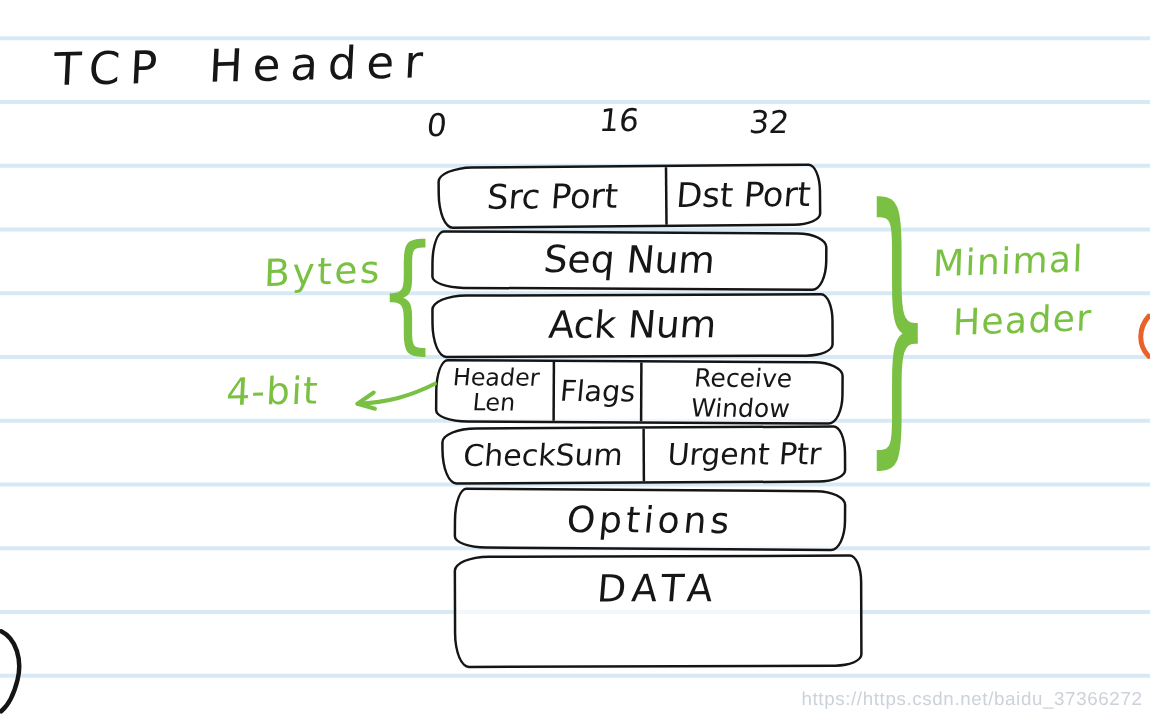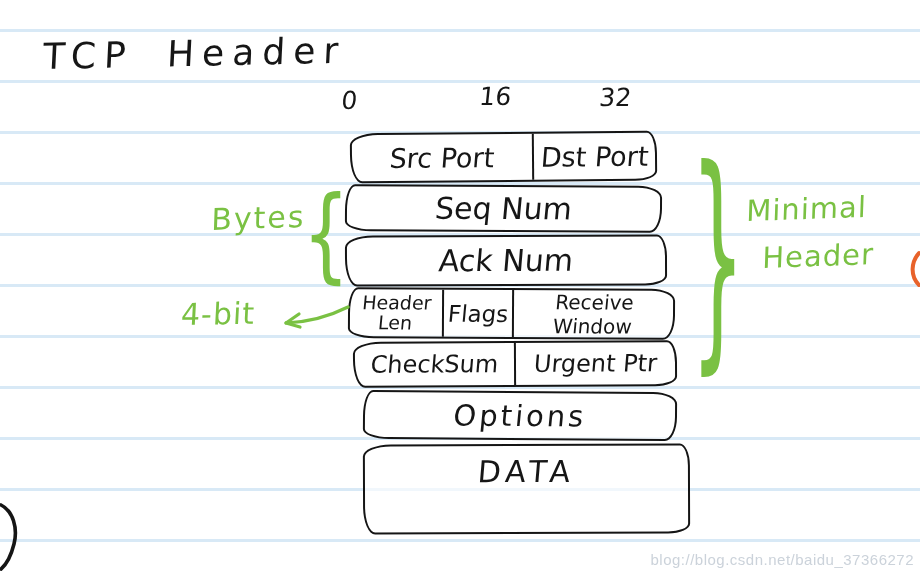--- a/index.html
+++ b/index.html
@@ -142,15 +142,15 @@
   <div class="abs hw green" id="minimal-1">Minimal</div>
   <div class="abs hw green" id="minimal-2">Header</div>
 
   <svg class="abs" style="left:0; top:500px;" width="22" height="72" viewBox="0 0 22 72">
     <path d="M1,5 C 13,11 18,28 14,44 C 11,56 7,64 1,69" stroke="#151515" stroke-width="3.6" fill="none" stroke-linecap="round"></path>
   </svg>
   <svg class="abs" style="left:908px; top:250px;" width="12" height="38" viewBox="0 0 12 38">
     <path d="M11,3 C 3,12 2,26 11,35" stroke="#e8622a" stroke-width="4" fill="none" stroke-linecap="round"></path>
   </svg>
 
-  <div class="abs" id="watermark">blog://blog.csdn.net/baidu_37366272</div>
+  <div class="abs" id="watermark">https://https.csdn.net/baidu_37366272</div>
 
 </div>
 
 </body></html>

